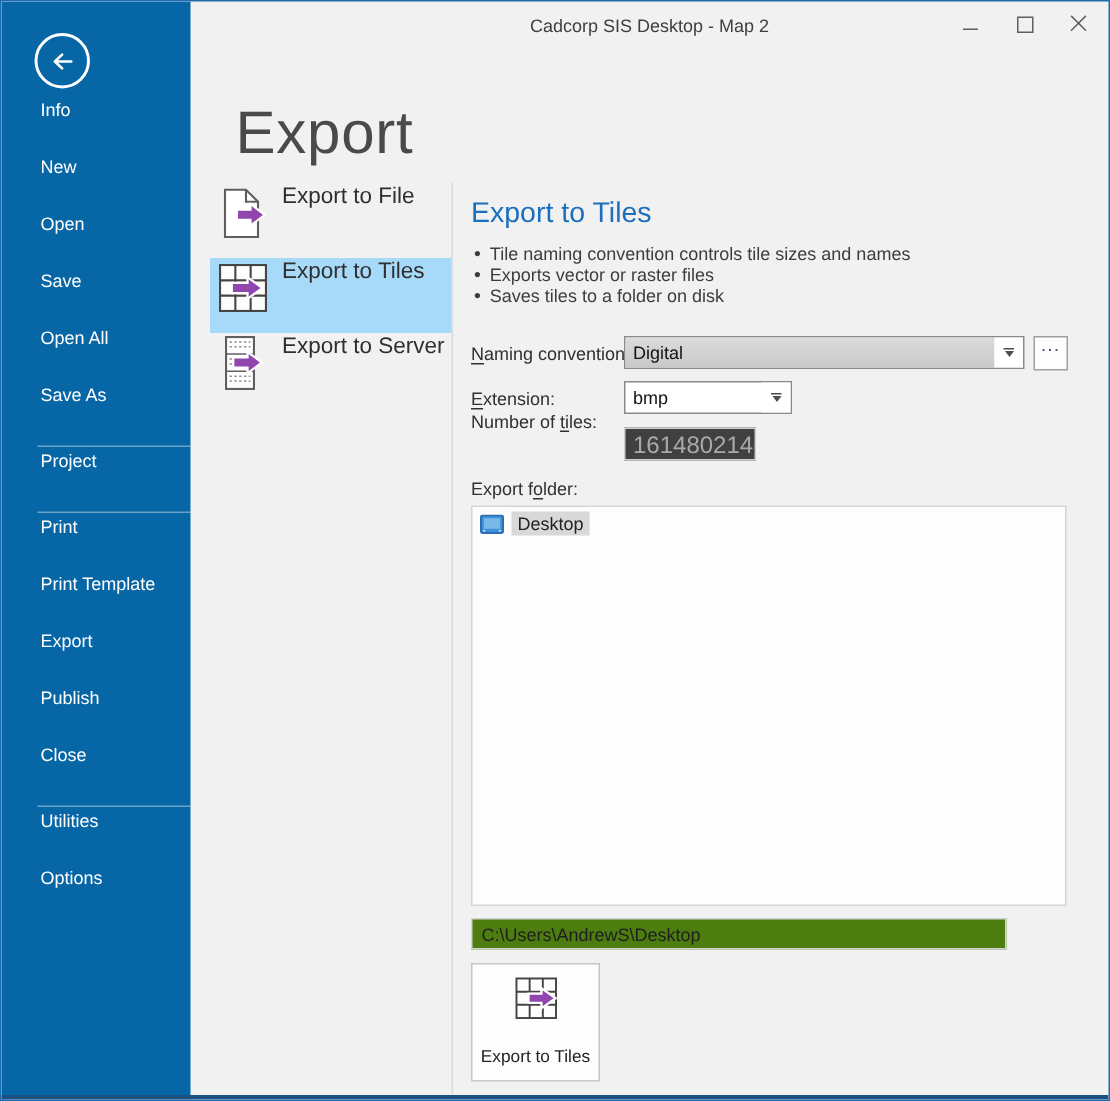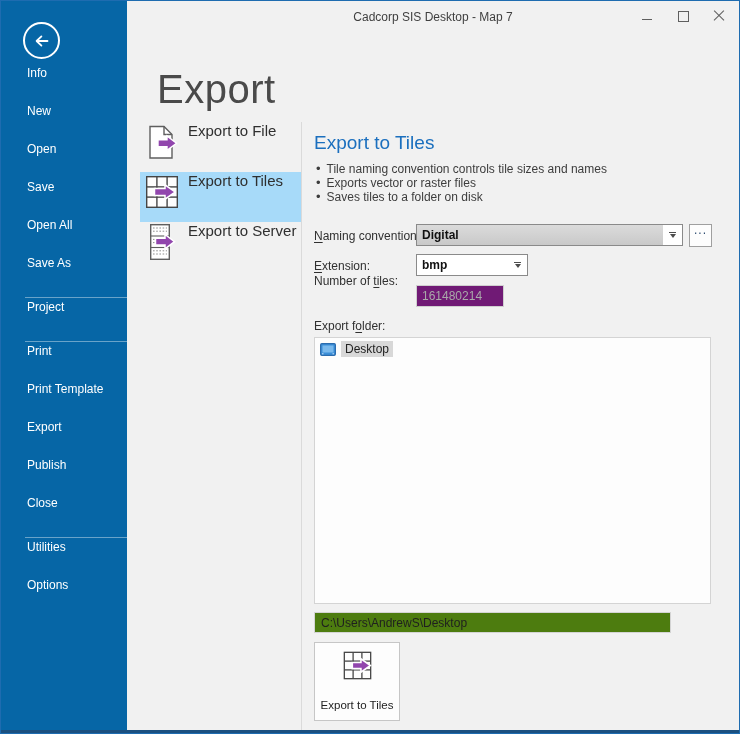--- a/index.html
+++ b/index.html
@@ -49,53 +49,53 @@
   
   .panel-title{position:absolute;left:313px;top:131px;font-size:19px;color:#1b6fbe;}
   .bullets{position:absolute;left:315px;top:161px;font-size:12px;color:#3d3d3d;line-height:14px;}
   .bullet::before{content:"\2022";margin-right:6px;font-size:13px;color:#3d3d3d;}
 
   .fld-label{position:absolute;left:313px;font-size:12px;color:#303030;white-space:nowrap;}
   .mn{text-decoration:underline;text-underline-offset:2px;}
 
   .combo{position:absolute;height:22px;border:1px solid #8a8a8a;background:#fff;
     display:flex;box-sizing:border-box;}
-  .combo .txt{flex:1;font-size:12px;color:#111;padding:3px 5px 0 5px;white-space:nowrap;overflow:hidden;font-weight:bold;}
+  .combo .txt{flex:1;font-size:12px;color:#111;padding:3px 5px 0 5px;white-space:nowrap;overflow:hidden;}
   .combo.gray .txt{background:linear-gradient(#dbdbdb,#c9c9c9);}
   .combo .dd{width:19px;display:flex;flex-direction:column;align-items:center;
     justify-content:center;background:#fff;gap:1px;}
   .dd-bar{width:7px;height:1px;background:#4d4d4d;}
   .dd-tri{width:0;height:0;border-left:3.5px solid transparent;border-right:3.5px solid transparent;
     border-top:4px solid #4d4d4d;}
   .browse-btn{position:absolute;left:688px;top:223px;width:23px;height:23px;
     border:1px solid #9f9f9f;background:#fdfdfd;box-sizing:border-box;
     display:flex;align-items:flex-start;justify-content:center;
     font-size:12px;color:#2b4a6f;line-height:10px;letter-spacing:1px;}
   .disabled-box{position:absolute;left:415px;top:284px;width:88px;height:22px;
-    border:1px solid #cfcfcf;background:#701a75;box-sizing:border-box;
-    font-size:12px;color:#a9a9a9;padding:3px 5px 0 5px;}
+    border:1px solid #cfcfcf;background:#404040;box-sizing:border-box;
+    font-size:16px;color:#a9a9a9;padding:3px 5px 0 5px;}
 
   .tree{position:absolute;left:313px;top:336px;width:397px;height:267px;
     background:#fdfdfd;border:1px solid #d4d4d4;box-sizing:border-box;overflow:hidden;}
   .tree-item{margin:3px 0 0 5px;display:flex;align-items:center;gap:5px;font-size:12px;color:#222;}
   .tree-item .lbl{background:#d8d8d8;padding:1px 4px;}
 
   .path-input{position:absolute;left:313px;top:611px;width:357px;height:21px;
     border:1px solid #d4d4d4;background:#4d7c0f;box-sizing:border-box;
     font-family:"Liberation Sans",sans-serif;font-size:12px;color:#1f1f1f;padding:0 6px;outline:none;}
 
   .action-btn{position:absolute;left:313px;top:641px;width:86px;height:79px;
     background:#fdfdfd;border:1px solid #c6c6c6;box-sizing:border-box;
     display:flex;flex-direction:column;align-items:center;justify-content:space-between;
     padding:7px 0 9px 0;font-size:11.5px;color:#222;}
 </style>
 </head>
 <body>
 
-<div class="titlebar-title">Cadcorp SIS Desktop - Map 7</div>
+<div class="titlebar-title">Cadcorp SIS Desktop - Map 2</div>
 <div class="win-controls">
   <div class="win-btn">
     <span class="glyph-min"></span>
   </div>
   <div class="win-btn">
     <span class="glyph-max"></span>
   </div>
   <div class="win-btn">
     <span class="glyph-close"></span>
   </div>

